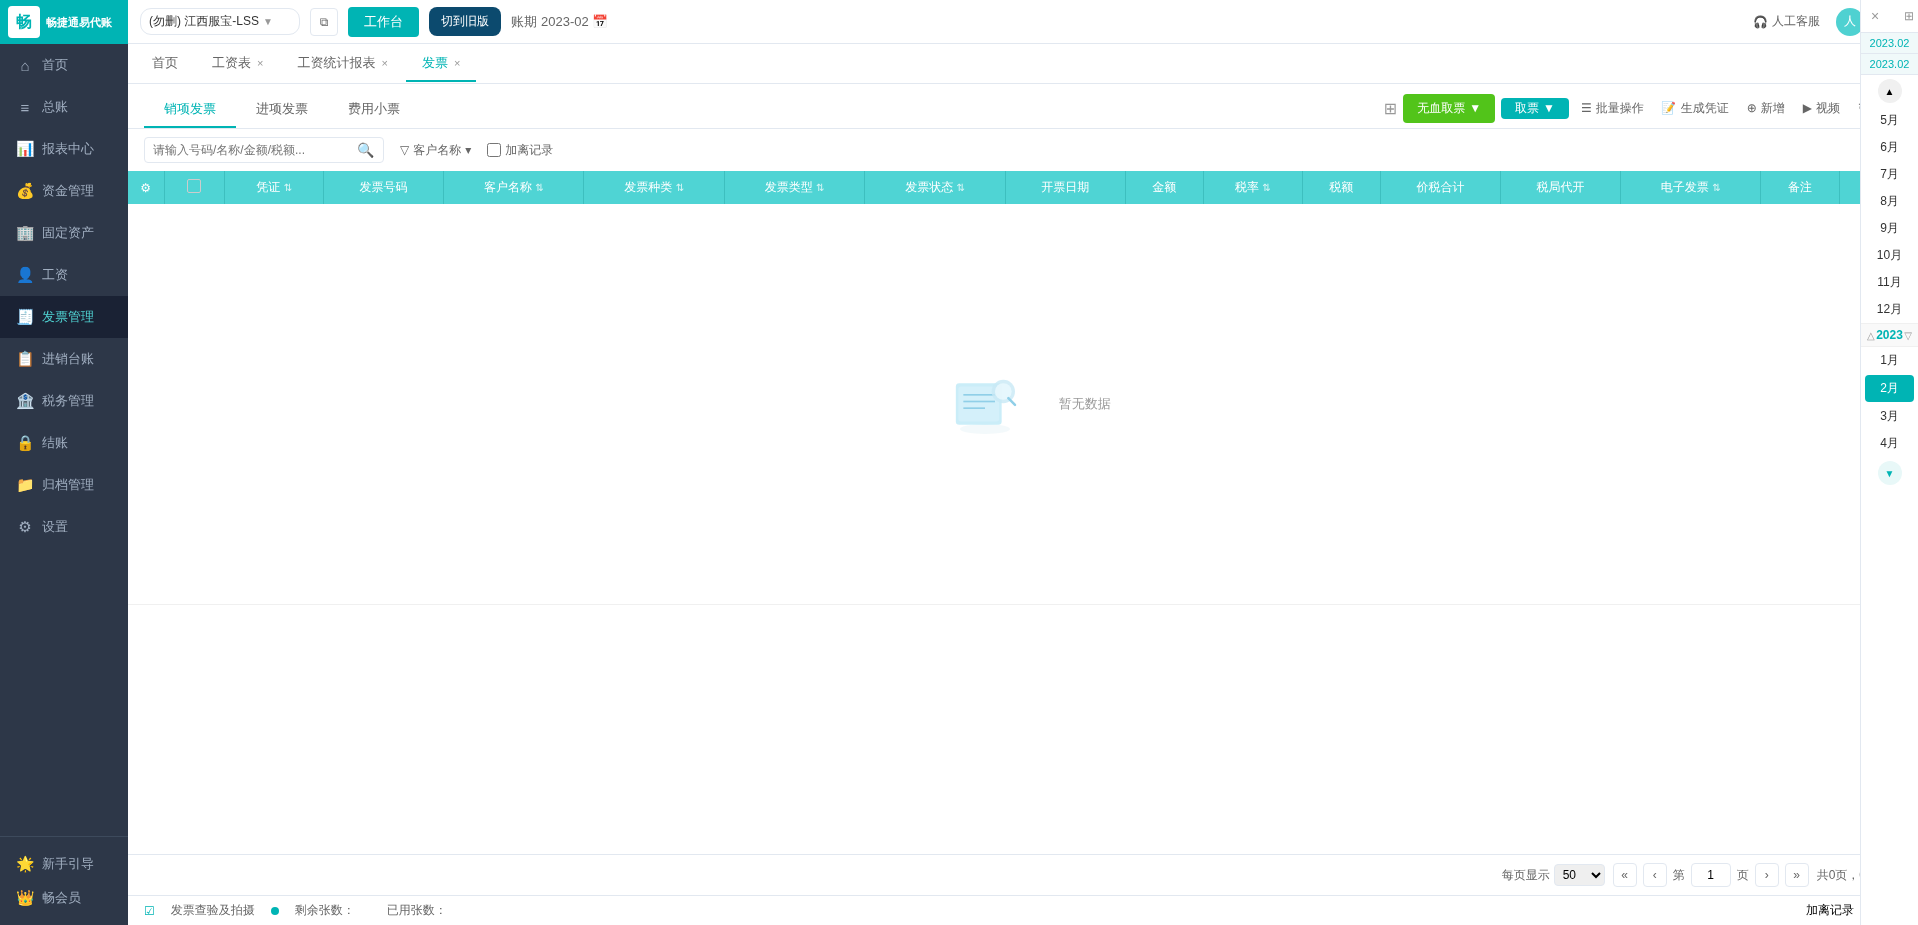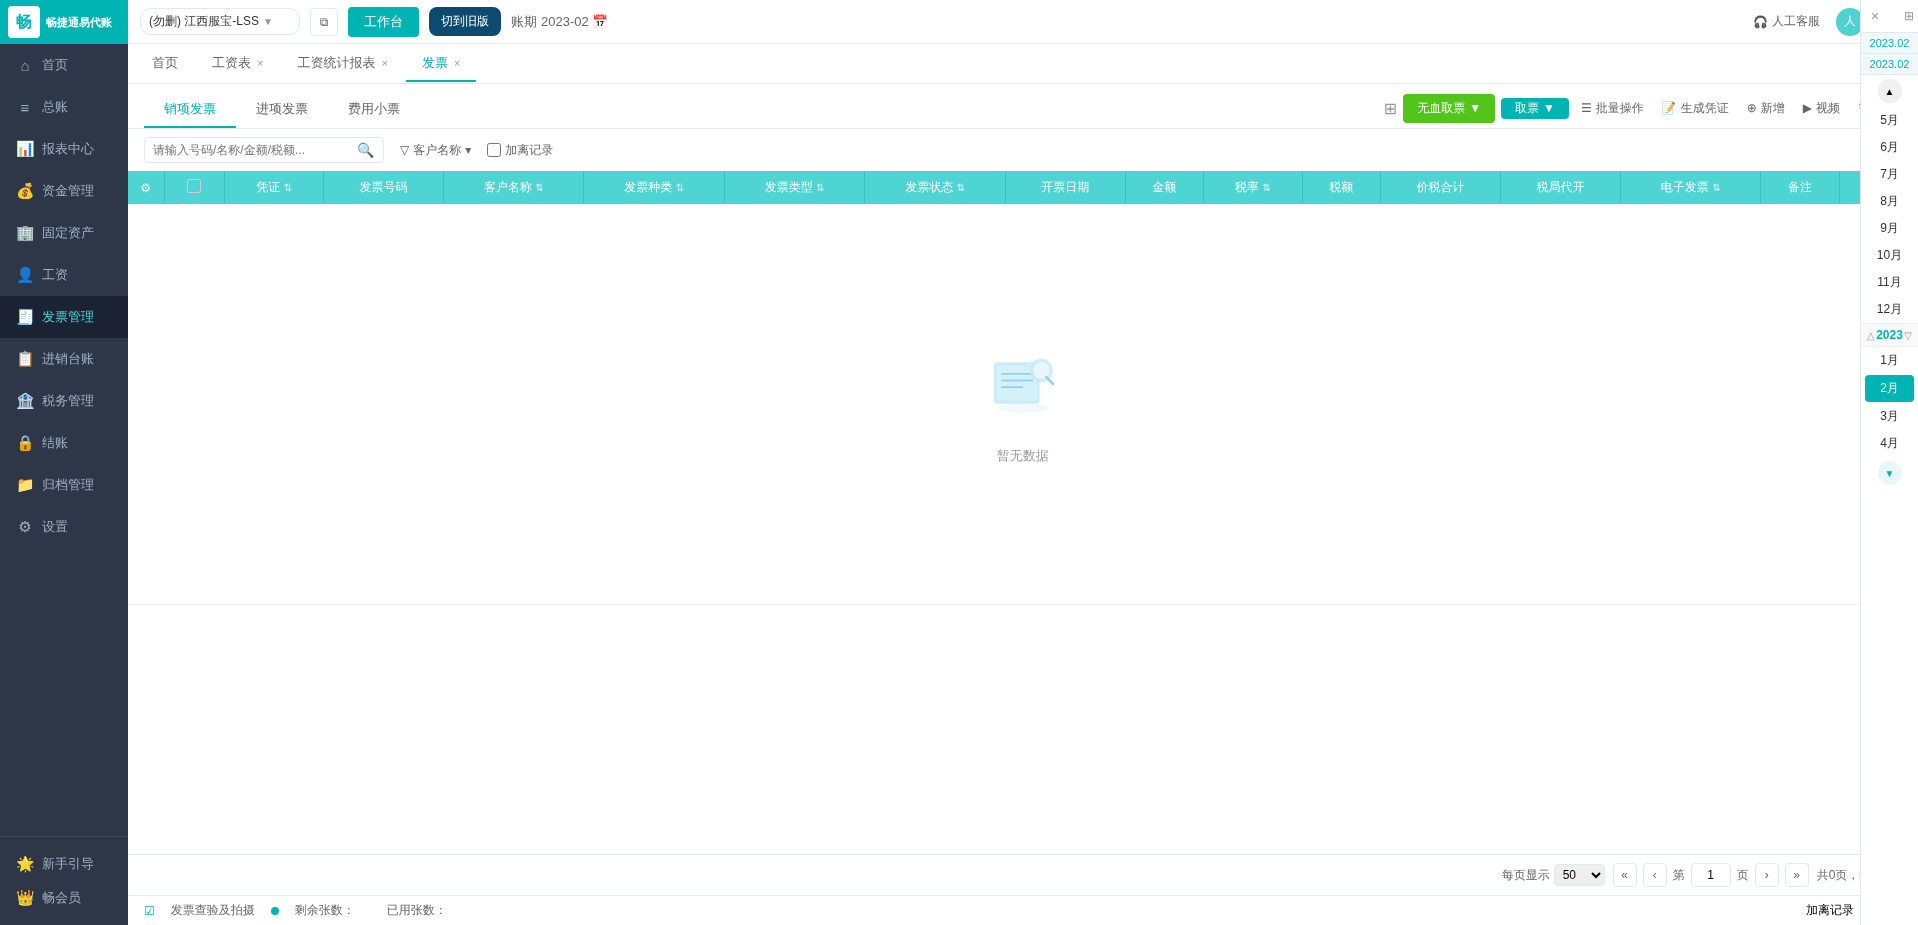--- a/index.html
+++ b/index.html
@@ -59,21 +59,21 @@
 
     
     .table-container { flex: 1; overflow: auto; }
     .data-table { width: 100%; border-collapse: collapse; }
     .data-table th { background: #4fd4d4; color: white; padding: 8px 10px; font-size: 12px; font-weight: normal; white-space: nowrap; border-right: 1px solid #3dbfbf; position: sticky; top: 0; z-index: 1; }
     .data-table th:first-child { width: 36px; }
     .data-table th .sort-icon { font-size: 10px; opacity: 0.8; }
     .data-table td { padding: 8px 10px; border-bottom: 1px solid #f0f0f0; font-size: 12px; color: #333; }
 
     
-    .empty-state { display: flex; flex-direction: column; align-items: center; justify-content: center; height: 400px; gap: 24px; }
+    .empty-state { display: flex; flex-direction: row; align-items: center; justify-content: center; height: 400px; gap: 24px; }
     .empty-icon { width: 100px; height: 80px; position: relative; }
     .empty-icon svg { width: 100%; height: 100%; }
     .empty-text { color: #999; font-size: 13px; }
 
     
     .footer { background: white; border-top: 1px solid #e2e8f0; padding: 8px 16px; display: flex; align-items: center; justify-content: space-between; flex-shrink: 0; }
     .footer-right { display: flex; align-items: center; gap: 8px; color: #666; font-size: 12px; }
     .pagination { display: flex; align-items: center; gap: 6px; }
     .page-btn { width: 24px; height: 24px; border: 1px solid #e2e8f0; border-radius: 4px; background: white; cursor: pointer; color: #666; font-size: 12px; display: flex; align-items: center; justify-content: center; }
     .page-input { width: 40px; height: 24px; border: 1px solid #e2e8f0; border-radius: 4px; text-align: center; font-size: 12px; outline: none; }

